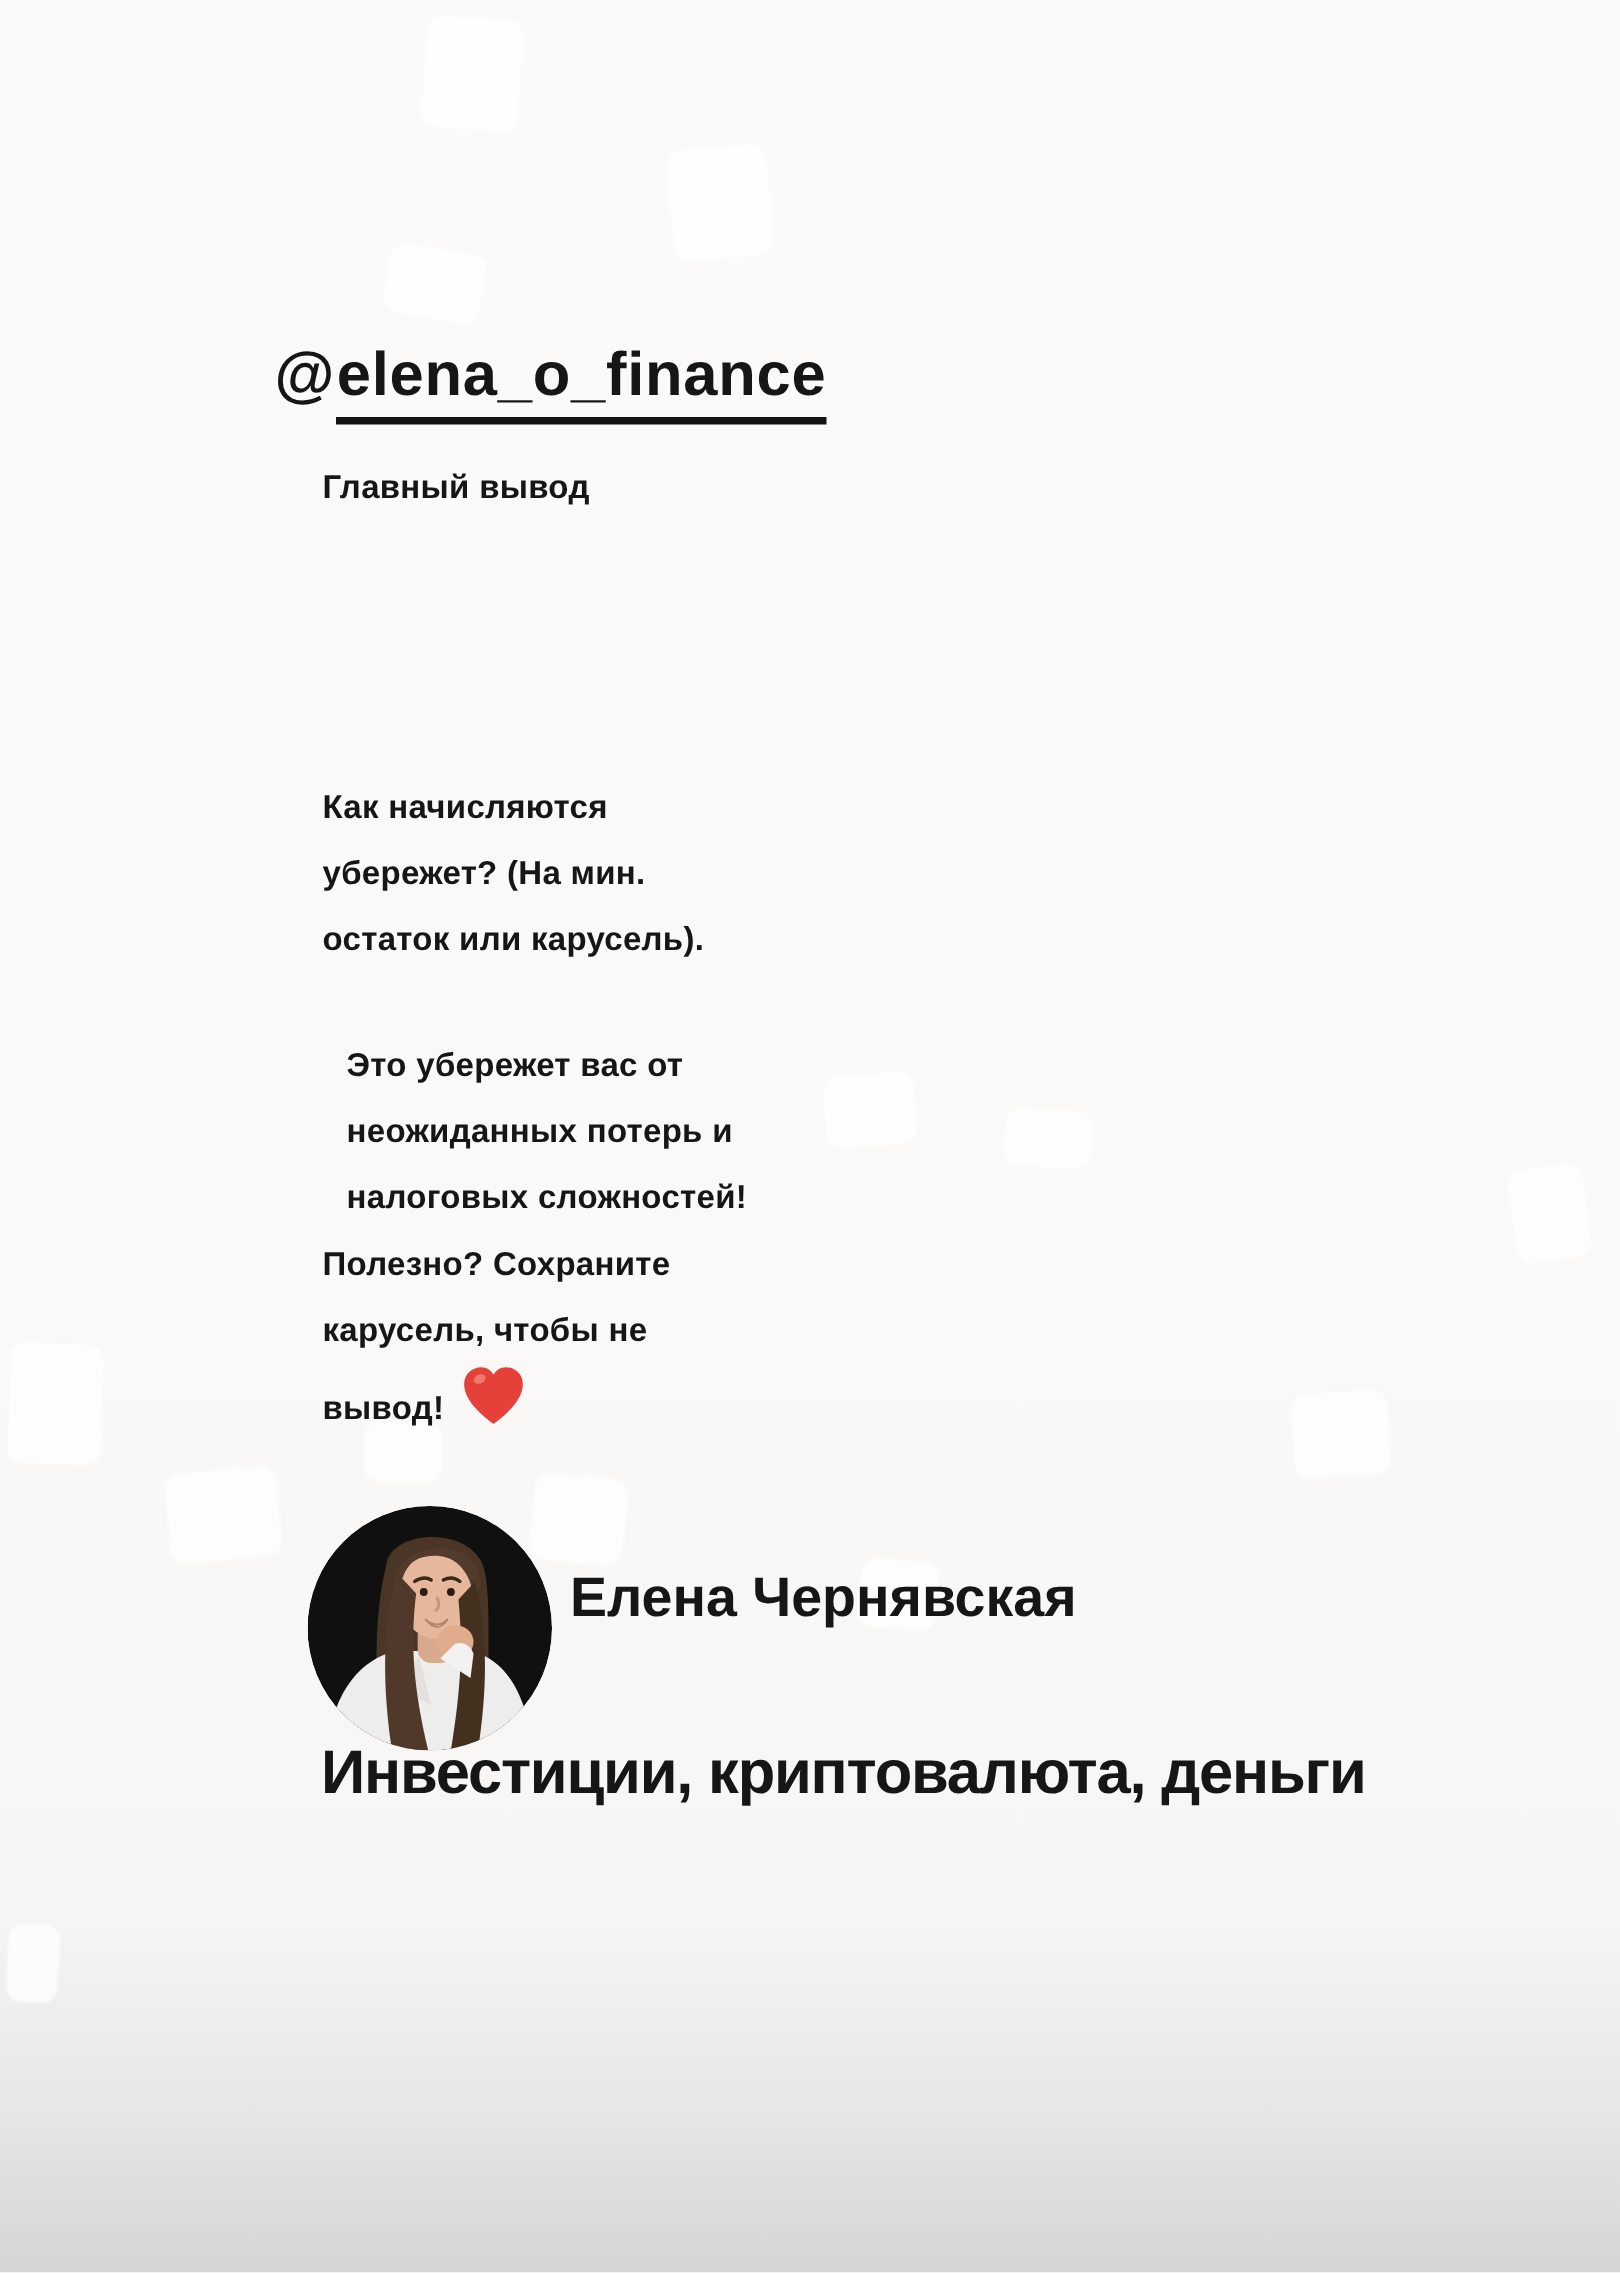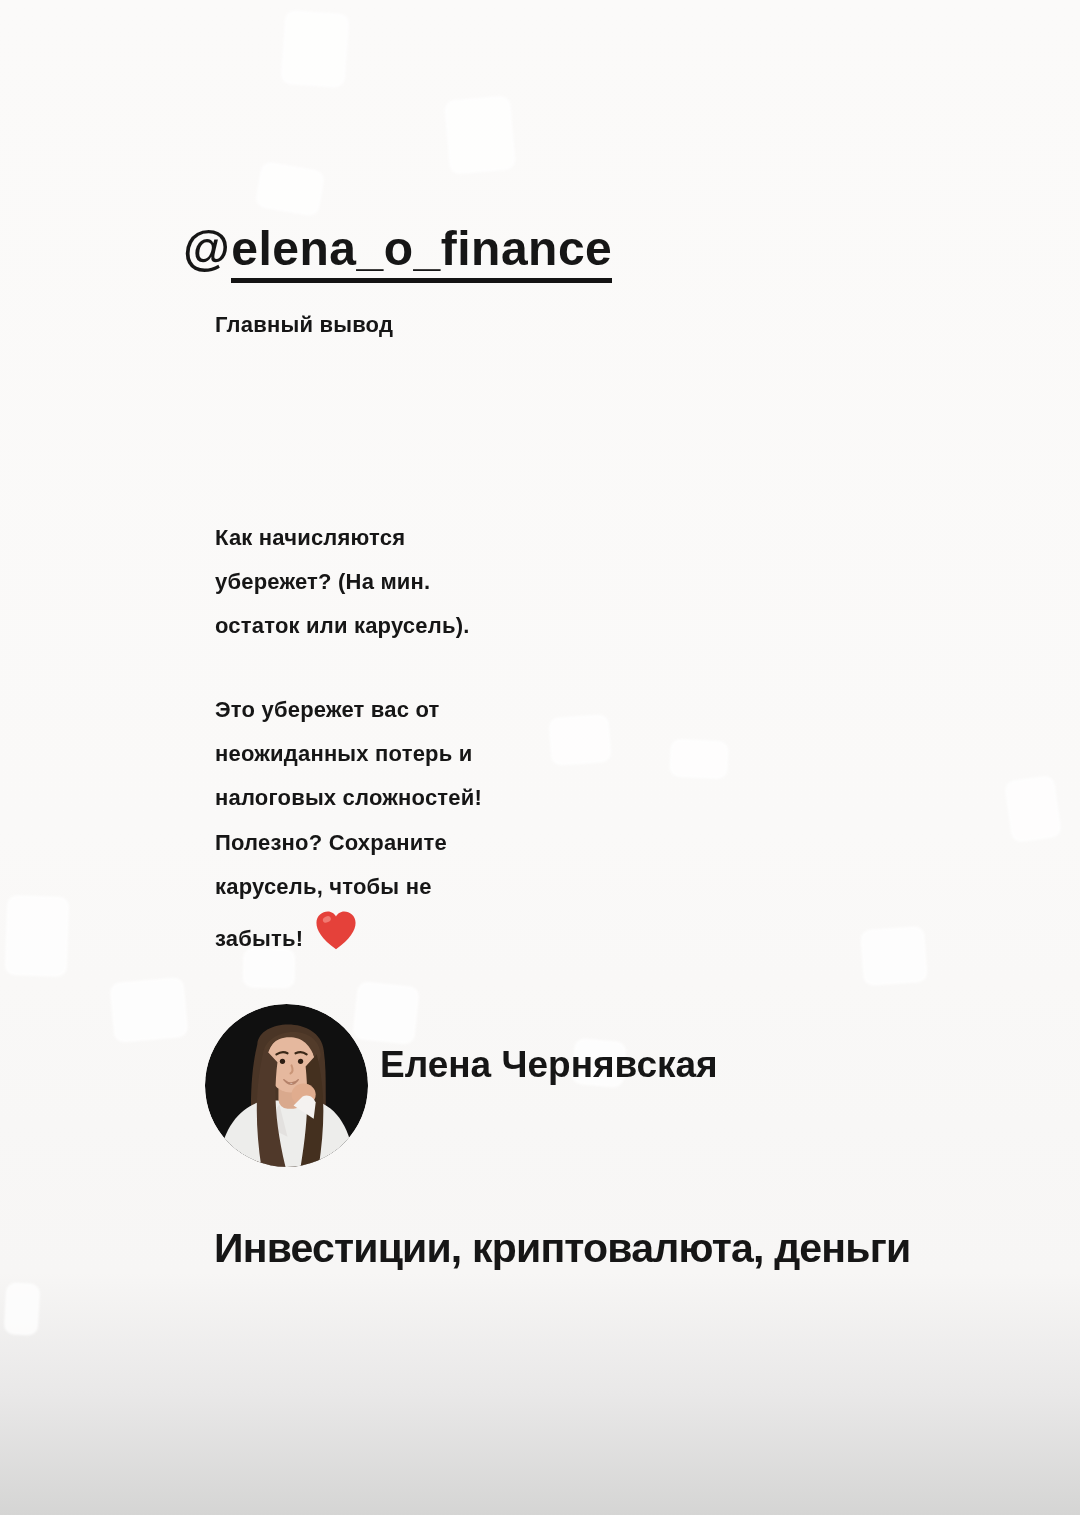--- a/index.html
+++ b/index.html
@@ -5,32 +5,32 @@
   * { margin:0; padding:0; box-sizing:border-box; }
   body { background:#ffffff; font-family:"Liberation Sans","DejaVu Sans",sans-serif; }
   .canvas{
     position:relative; width:1080px; height:1515px; overflow:hidden;
     background:linear-gradient(180deg,#fbfaf9 0%,#faf9f8 55%,#f7f6f5 84%,#e9e8e8 92%,#d5d5d4 100%);
     color:#161616;
   }
   
   .tex{ position:absolute; background:#ffffff; opacity:.8; border-radius:10px; filter:blur(1.2px); }
   
-  .handle{ position:absolute; left:183px; top:224px; font-size:48px; font-weight:700; line-height:50px; letter-spacing:.5px; white-space:nowrap; }
+  .handle{ position:absolute; left:183px; top:224px; font-size:41px; font-weight:700; line-height:50px; letter-spacing:.5px; white-space:nowrap; }
   .handle .at{ display:inline-block; margin-right:1px; }
   .handle .uline{ display:inline-block; border-bottom:5px solid #141414; padding-bottom:4px; }
   
   .tblock{ position:absolute; left:215px; font-size:22px; font-weight:700; line-height:44px; letter-spacing:.2px; white-space:nowrap; }
-  .b1{ top:303px; } .b2{ top:378px; } .b3{ top:516px; } .b4{ top:688px; } .b5{ top:821px; }
+  .b1{ top:303px; } .b2{ top:378px; } .b3{ top:516px; } .b4{ top:688px;margin-left:16px; } .b5{ top:821px; }
   .emoji{ display:inline-block; vertical-align:-10px; margin-left:7px; }
   
   .avatar{ position:absolute; left:205px; top:1004px; width:163px; height:163px; border-radius:50%; overflow:hidden; }
   .avatar svg{ display:block; width:100%; height:100%; }
   .pname{ position:absolute; left:380px; top:1042px; font-size:37px; font-weight:700; line-height:46px; white-space:nowrap; }
-  .ptag{ position:absolute; left:214px; top:1223px; font-size:41px; font-weight:700; line-height:50px; letter-spacing:-0.8px; white-space:nowrap; }
+  .ptag{ position:absolute; left:214px; top:1156px; font-size:41px; font-weight:700; line-height:50px; letter-spacing:-0.8px; white-space:nowrap; }
 </style>
 </head>
 <body>
 
 <div class="canvas">
 
   <div>
     <div class="tex" style="left:283px;top:12px;width:64px;height:74px;transform:rotate(4deg);"></div>
     <div class="tex" style="left:447px;top:98px;width:66px;height:74px;transform:rotate(-5deg);"></div>
     <div class="tex" style="left:258px;top:166px;width:64px;height:46px;transform:rotate(10deg);"></div>
@@ -64,21 +64,21 @@
   <div class="tblock b4">
     <div>Это убережет вас от</div>
     <div>неожиданных потерь и</div>
     <div>налоговых сложностей!</div>
   </div>
 
   <div class="tblock b5">
     <div>Полезно? Сохраните</div>
     <div>карусель, чтобы не</div>
     <div>
-      <span>забыть!</span><span class="emoji" style="vertical-align:-7px;margin-left:10px;"><svg width="46" height="44" viewBox="0 0 36 36" aria-hidden="true">
+      <span>вывод!</span><span class="emoji" style="vertical-align:-7px;margin-left:10px;"><svg width="46" height="44" viewBox="0 0 36 36" aria-hidden="true">
         <path fill="#E5413A" d="M18 33 C6.5 24.5 2 17.5 2 11.2 C2 5.4 6.8 2 11.3 2 C14.4 2 17 3.9 18 6.2 C19 3.9 21.6 2 24.7 2 C29.2 2 34 5.4 34 11.2 C34 17.5 29.5 24.5 18 33 Z"></path>
         <ellipse cx="10.5" cy="8.5" rx="3.4" ry="2.4" fill="#F07A72" transform="rotate(-25 10.5 8.5)"></ellipse>
       </svg></span>
     </div>
   </div>
 
   <div>
     <div class="avatar">
       <svg viewBox="0 0 162 162" aria-hidden="true">
         <defs>

